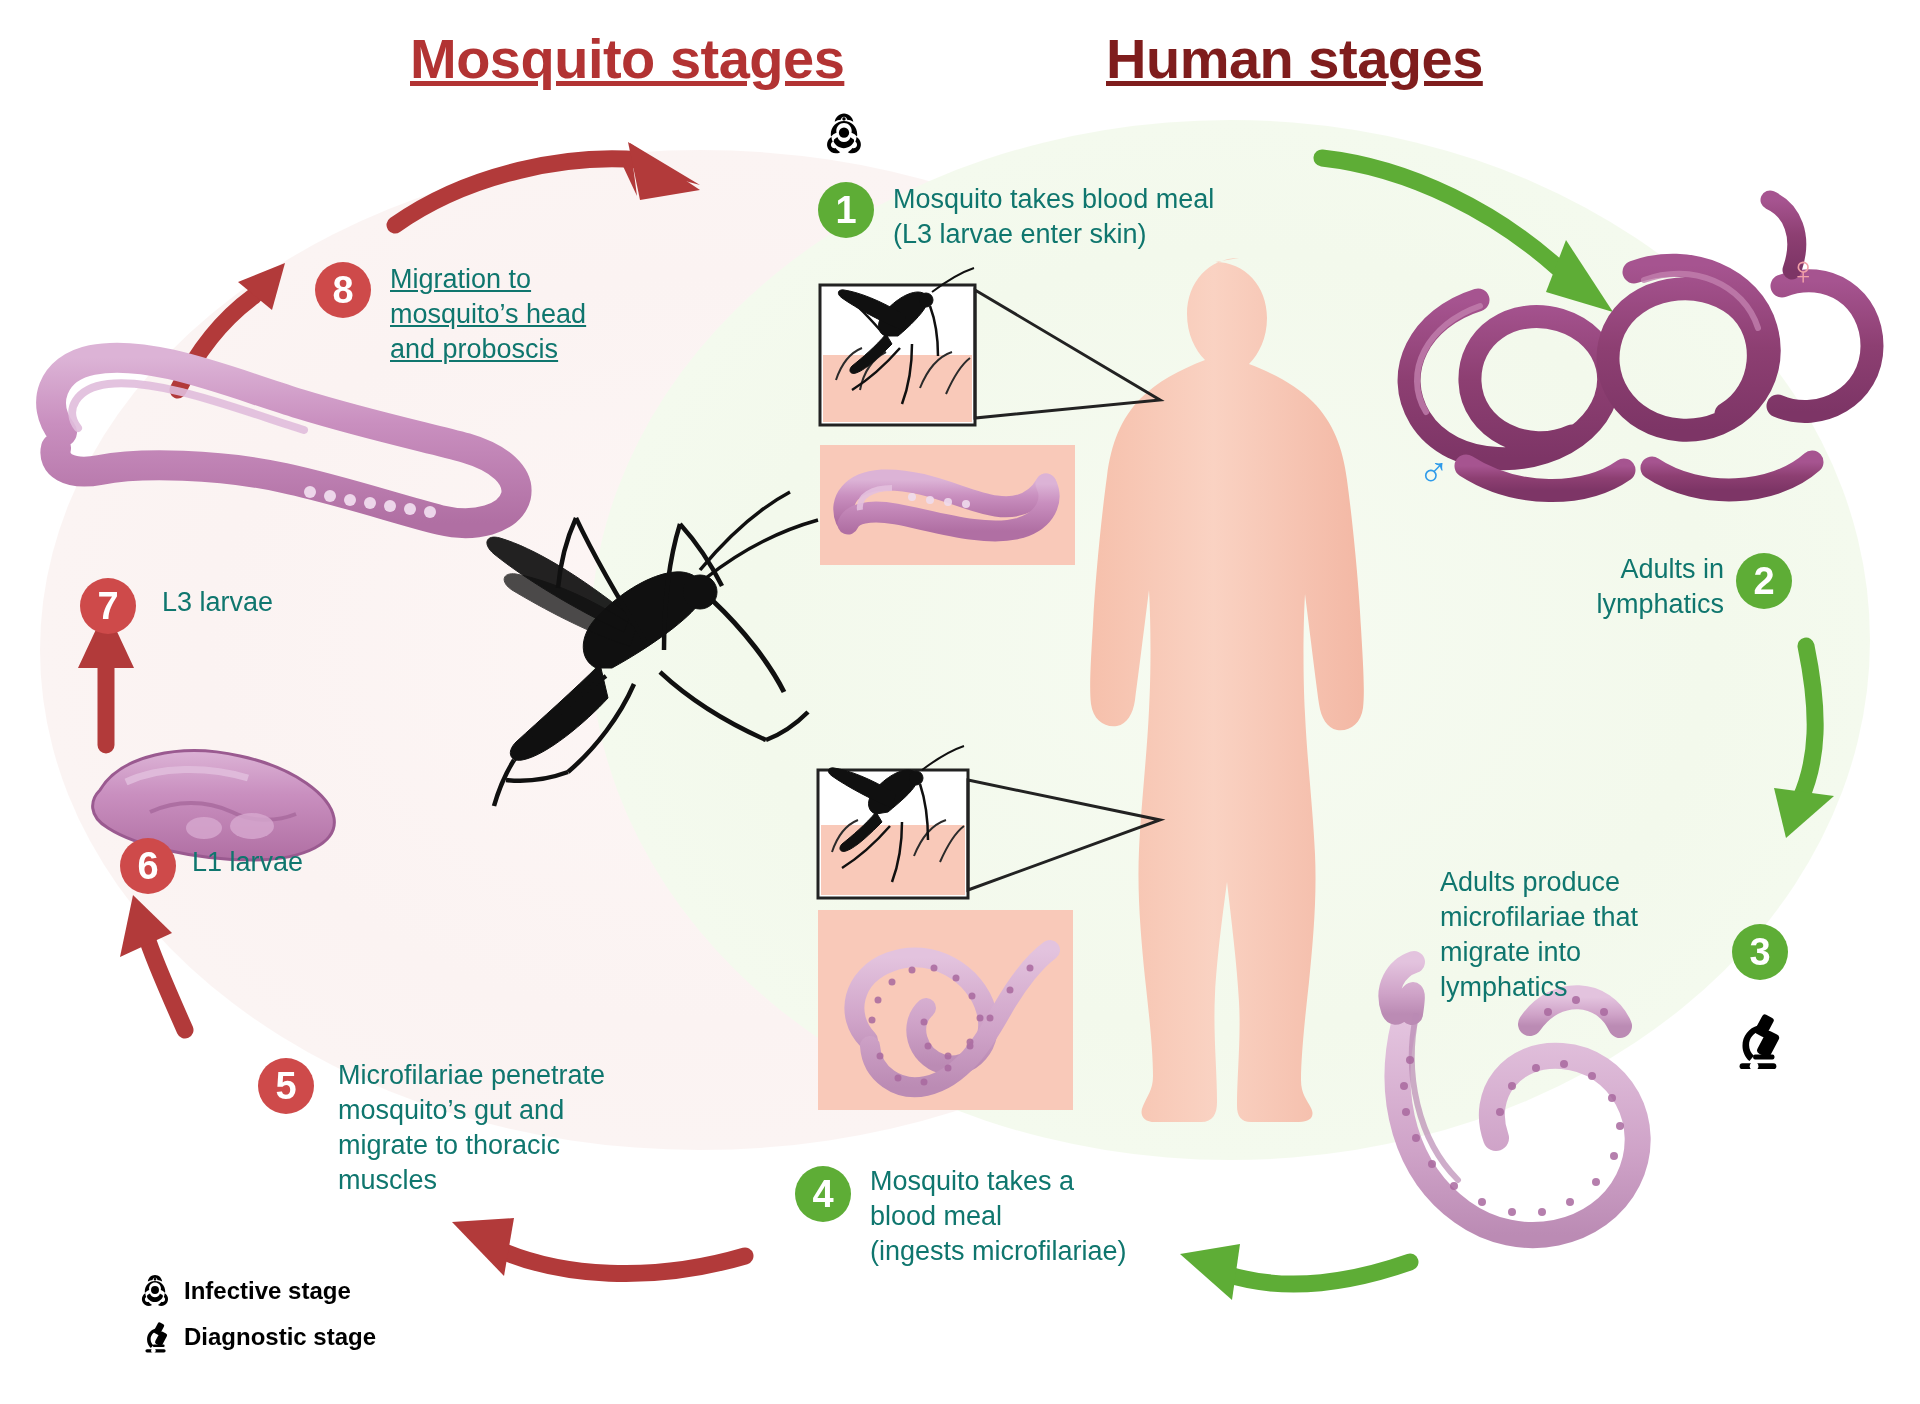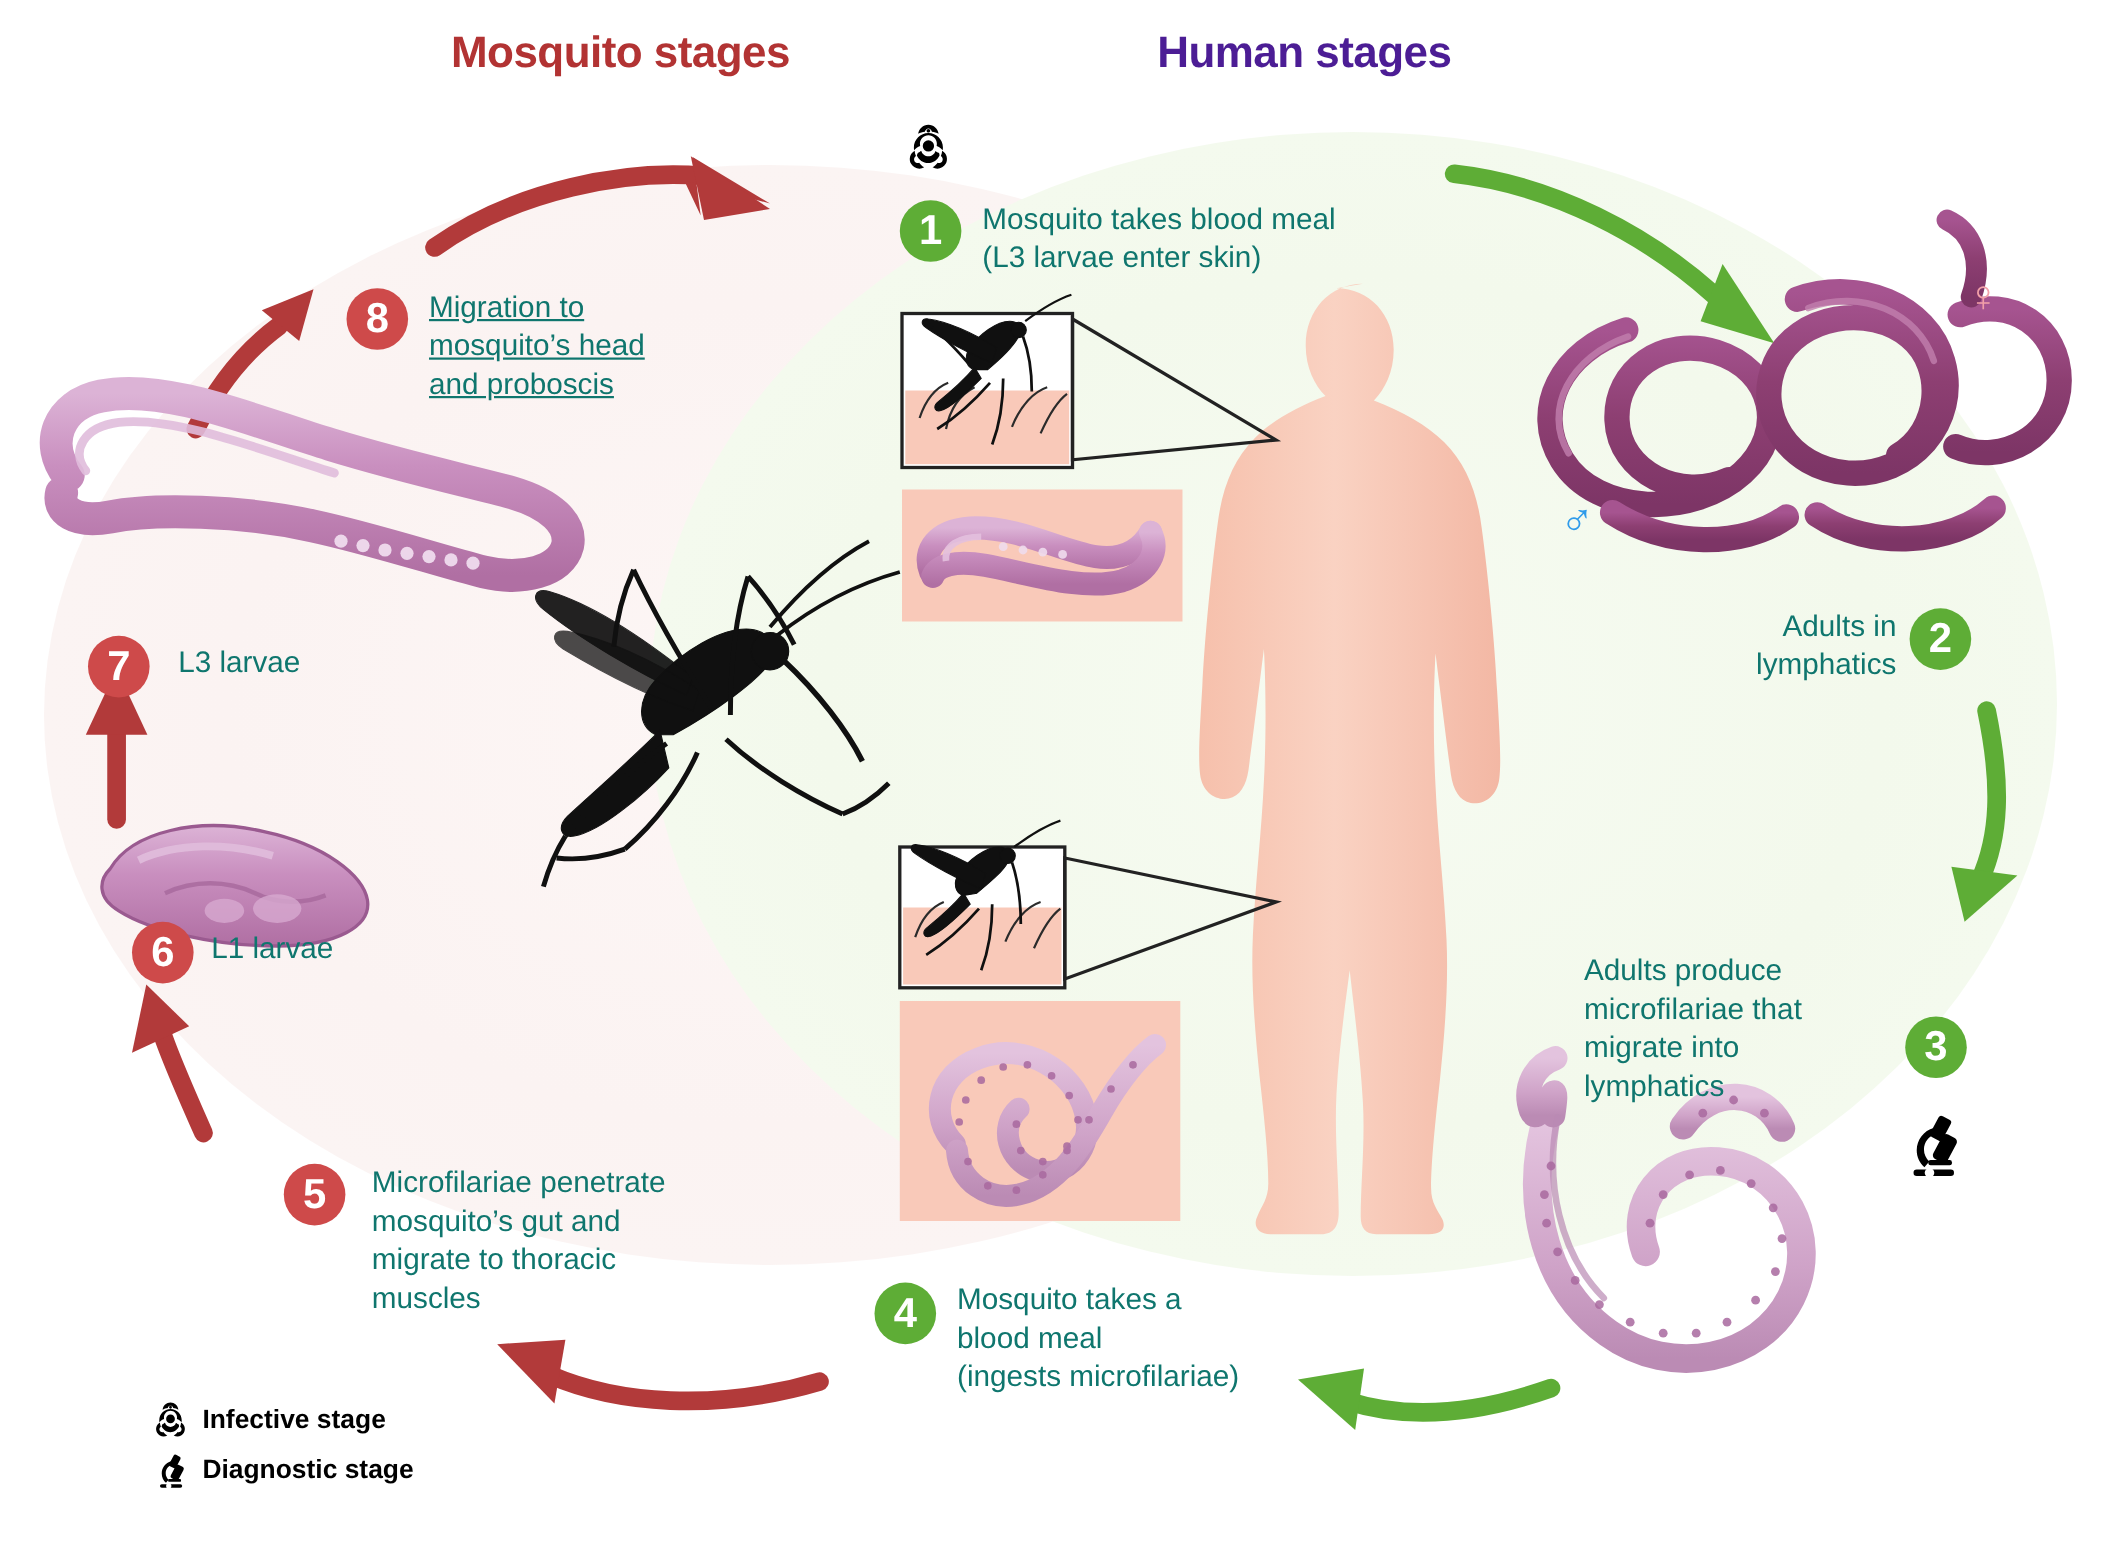--- a/index.html
+++ b/index.html
@@ -20,26 +20,27 @@
     left: 0; top: 0;
     width: 1920px;
     height: 1404px;
   }
   .bg-svg { position: absolute; left: 0; top: 0; }
 
   
   .title {
     position: absolute;
     font-weight: bold;
-    font-size: 40px;
+    font-size: 56px;
     letter-spacing: -0.5px;
     white-space: nowrap;
+    text-decoration: underline;
   }
   #title-mosquito { left: 410px; top: 26px; color: #b23333; }
-  #title-human    { left: 1052px; top: 26px; color: #4c1d95; }
+  #title-human    { left: 1106px; top: 26px; color: #7f1d1d; }
 
   
   .badge {
     position: absolute;
     width: 56px; height: 56px;
     border-radius: 50%;
     display: flex;
     align-items: center;
     justify-content: center;
     color: #ffffff;

